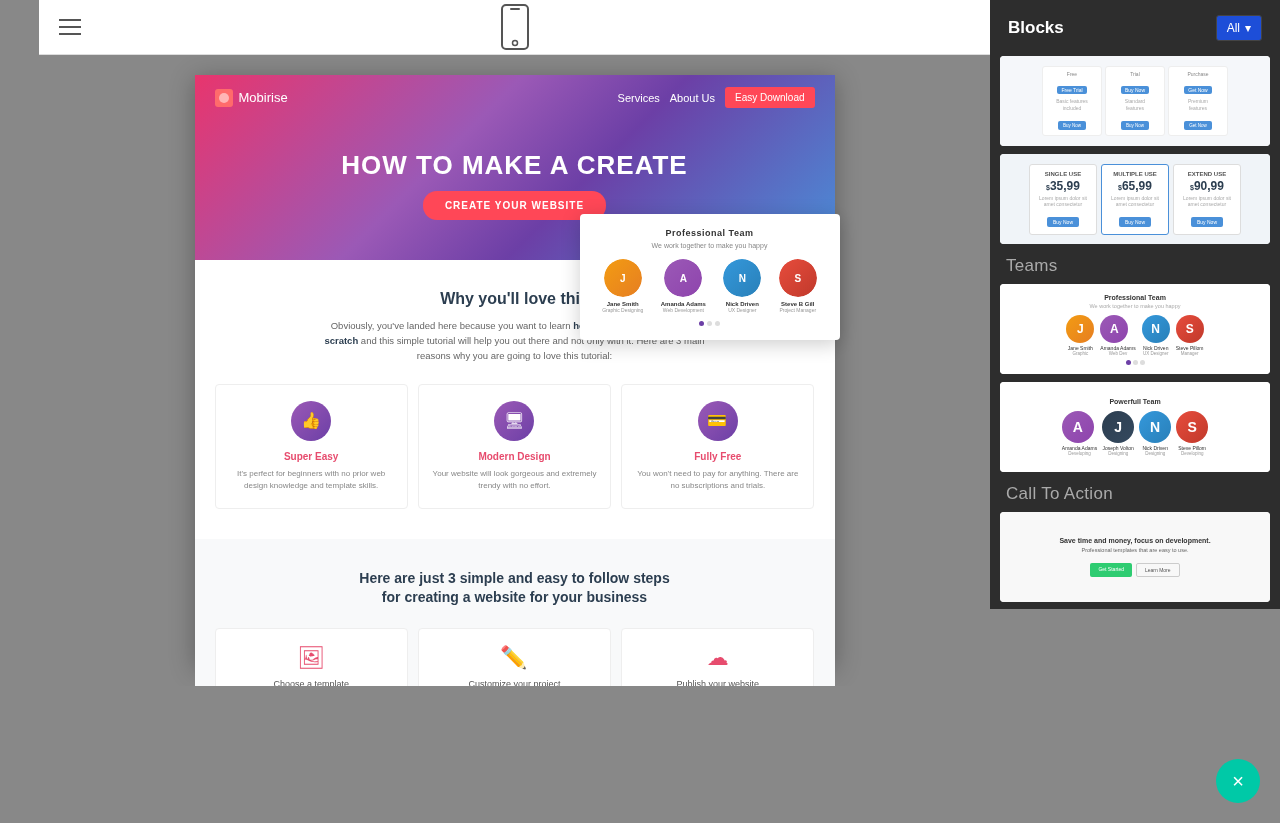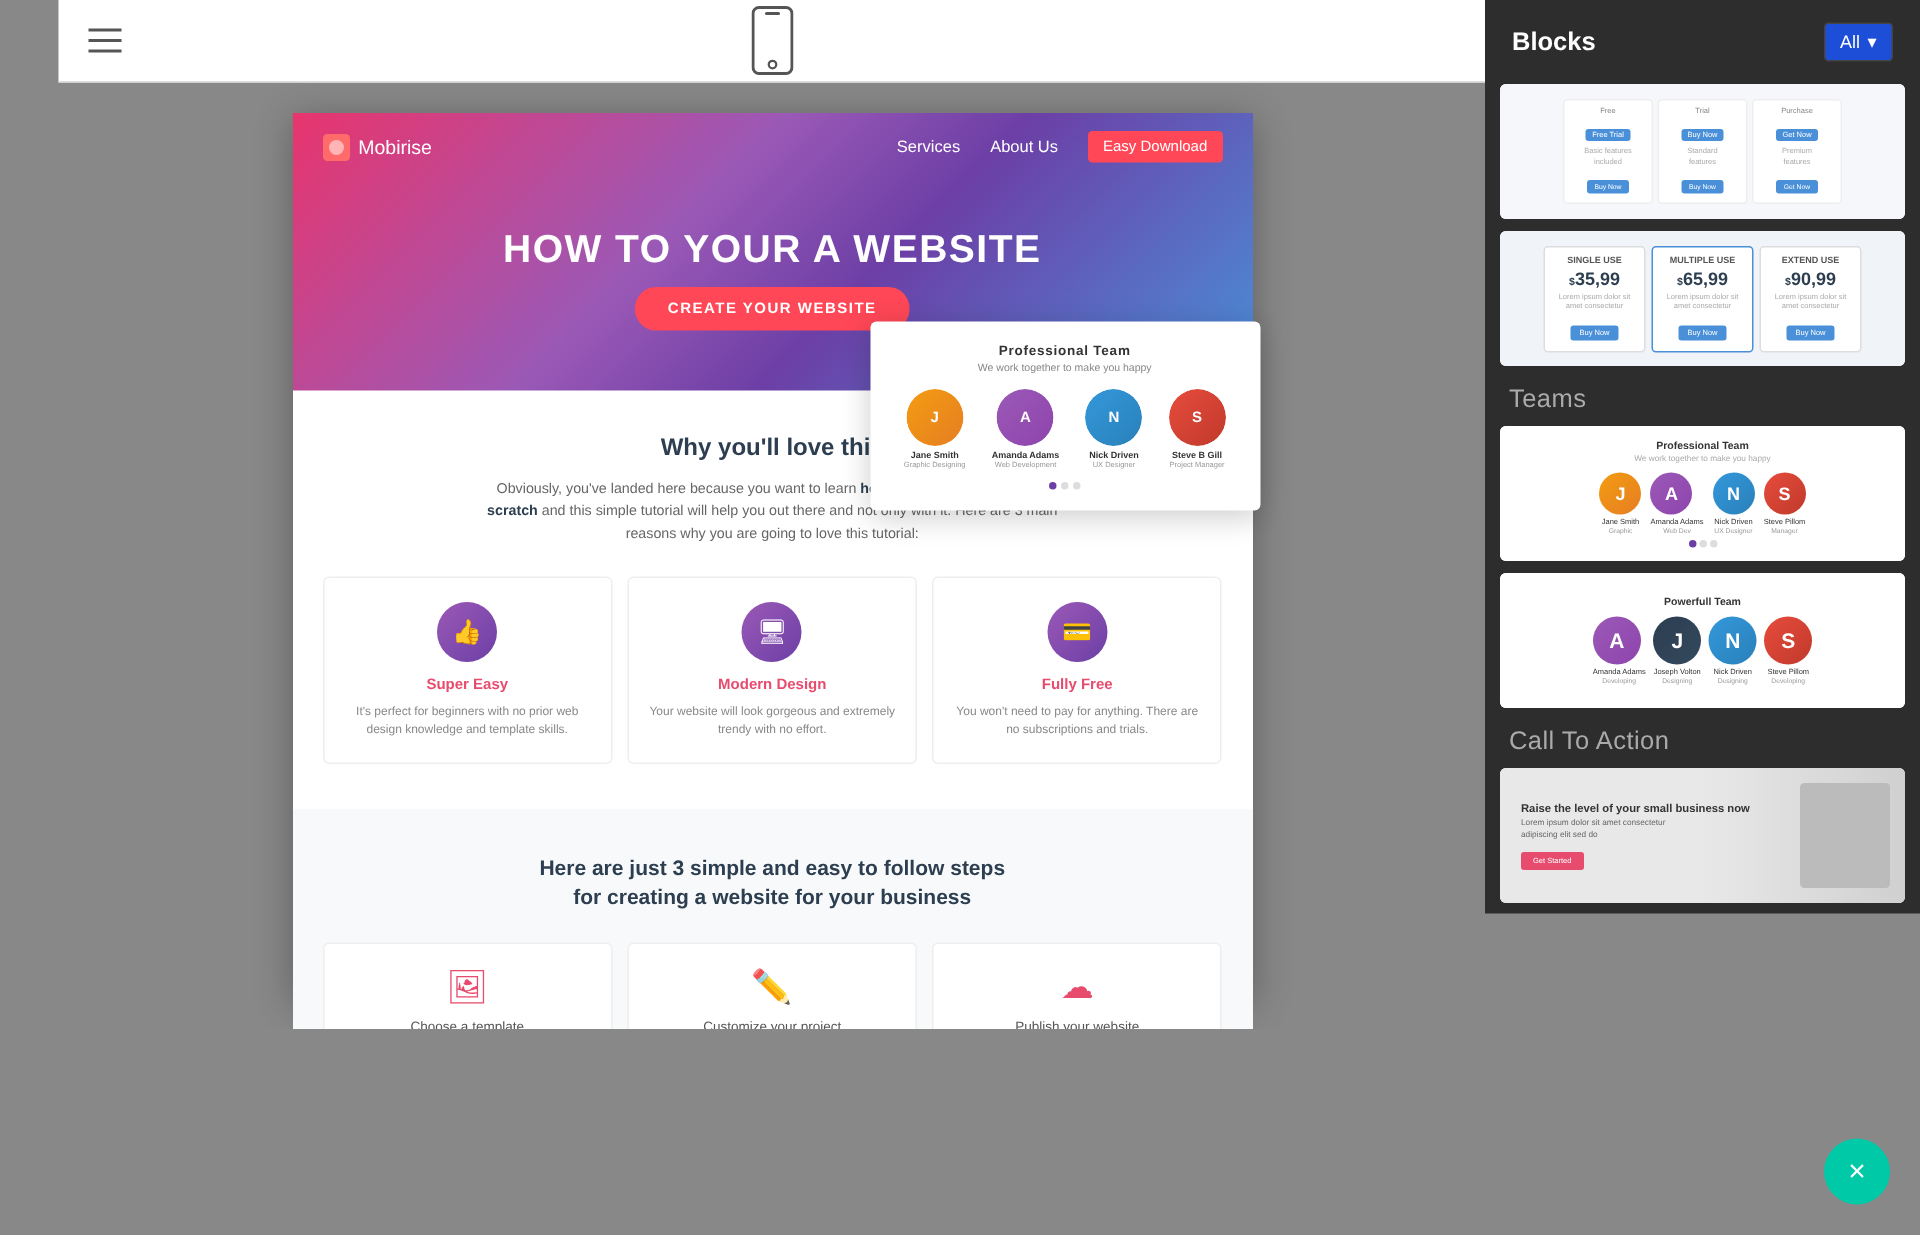--- a/index.html
+++ b/index.html
@@ -93,21 +93,21 @@
       width: 18px;
       height: 18px;
       background: #ff6b6b;
       border-radius: 3px;
       display: flex;
       align-items: center;
       justify-content: center;
     }
     .hero-nav-links {
       display: flex;
-      gap: 20px;
+      gap: 10px;
       align-items: center;
     }
     .hero-nav-link {
       color: #fff;
       font-size: 11px;
       text-decoration: none;
     }
     .hero-nav-btn {
       background: #ff4757;
       color: #fff;
@@ -715,21 +715,21 @@
             </div>
             <span>Mobirise</span>
           </div>
           <div class="hero-nav-links">
             <a class="hero-nav-link">Services</a>
             <a class="hero-nav-link">About Us</a>
             <button class="hero-nav-btn">Easy Download</button>
           </div>
         </nav>
         <div class="hero-content">
-          <h1 class="hero-title">HOW TO YOUR A WEBSITE</h1>
+          <h1 class="hero-title">HOW TO MAKE A CREATE</h1>
           <button class="hero-btn">CREATE YOUR WEBSITE</button>
         </div>
 
         <div class="team-popup">
           <div class="team-popup-title">Professional Team</div>
           <div class="team-popup-subtitle">We work together to make you happy</div>
           <div class="team-popup-members">
             <div class="team-member">
               <div class="team-avatar">
                   <div class="team-avatar-inner av1">
@@ -961,32 +961,20 @@
               <div class="powerful-name">Steve Pillom</div>
               <div class="powerful-role">Developing</div>
             </div>
           </div>
         </div>
       </div>
     </div>
 
     <div class="block-section-label">Call To Action</div>
 
-    <div class="block-card">
-      <div class="block-preview">
-        <div class="cta-preview">
-          <div class="cta-bg">
-            <div class="cta-mini-title">Raise the level of your small business now</div>
-            <div class="cta-mini-text">Lorem ipsum dolor sit amet consectetur adipiscing elit sed do</div>
-            <div class="cta-mini-btn">Get Started</div>
-          </div>
-          <div class="cta-img-placeholder"></div>
-        </div>
-      </div>
-    </div>
 
     <div class="block-card">
       <div class="block-preview">
         <div class="cta2-preview">
           <div class="cta2-title">Save time and money, focus on development.</div>
           <div class="cta2-text">Professional templates that are easy to use.</div>
           <div class="cta2-btns">
             <div class="cta2-btn-green">Get Started</div>
             <div class="cta2-btn-outline">Learn More</div>
           </div>

